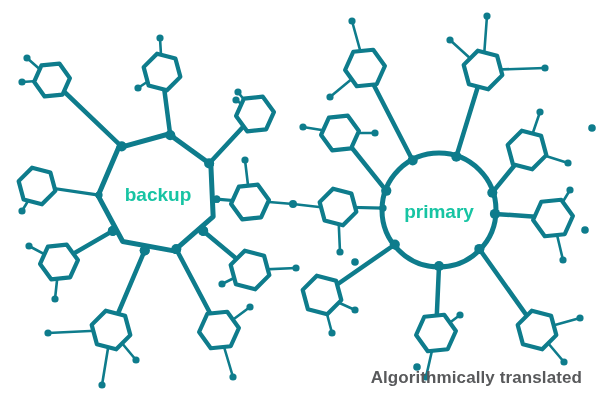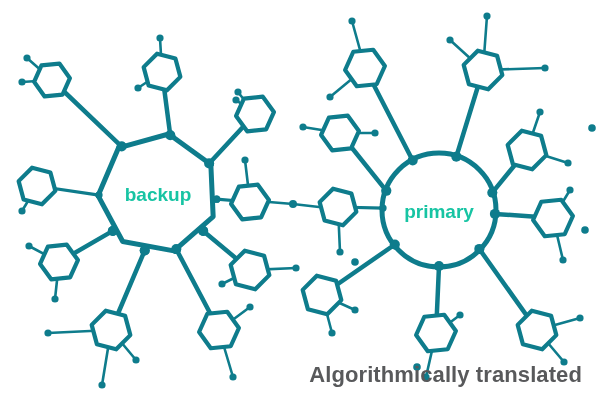--- a/index.html
+++ b/index.html
@@ -32,21 +32,21 @@
     text-anchor: middle;
     dominant-baseline: central;
     letter-spacing: 0px;
   }
   .caption-text {
     position: absolute;
     right: 18px;
     bottom: 12px;
     font-family: "Liberation Sans", sans-serif;
     font-weight: bold;
-    font-size: 22px;
+    font-size: 17px;
     color: #58595b;
     letter-spacing: 0.1px;
     white-space: nowrap;
   }
 </style>
 </head>
 <body>
 
 <div id="stage">
 

